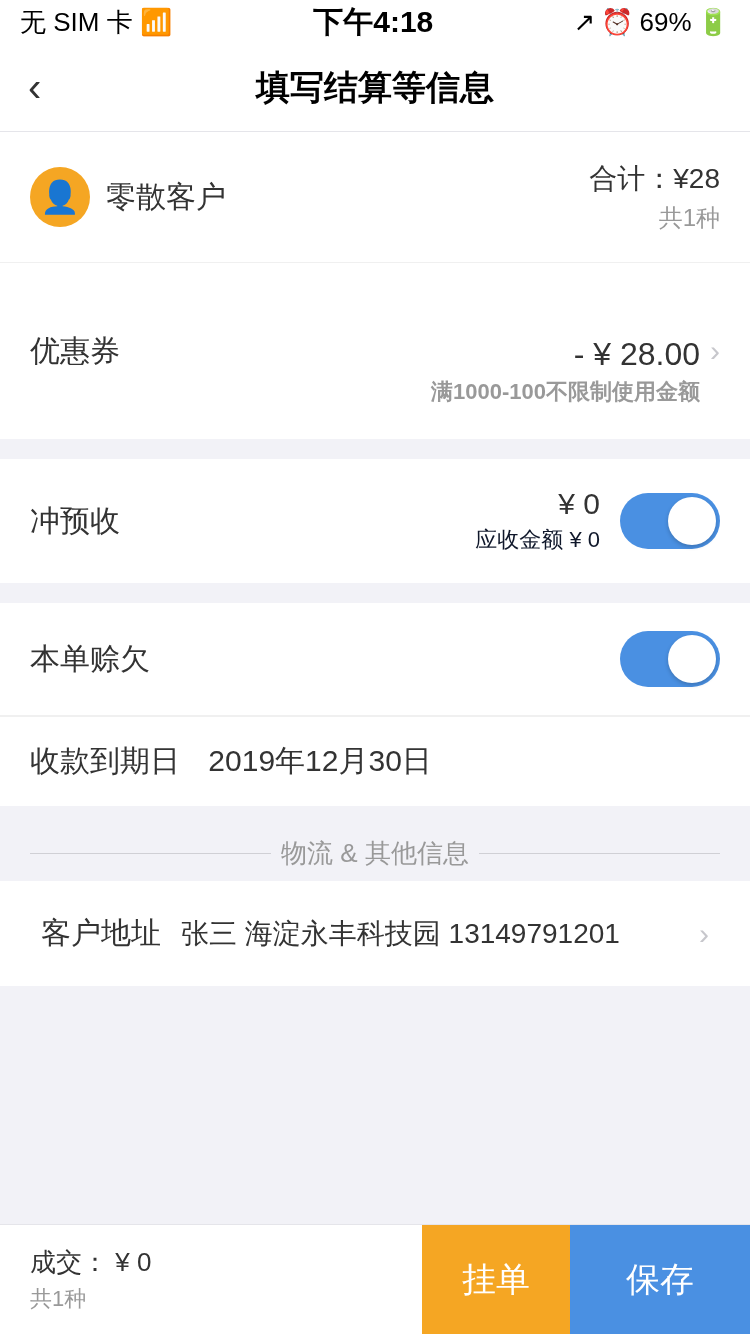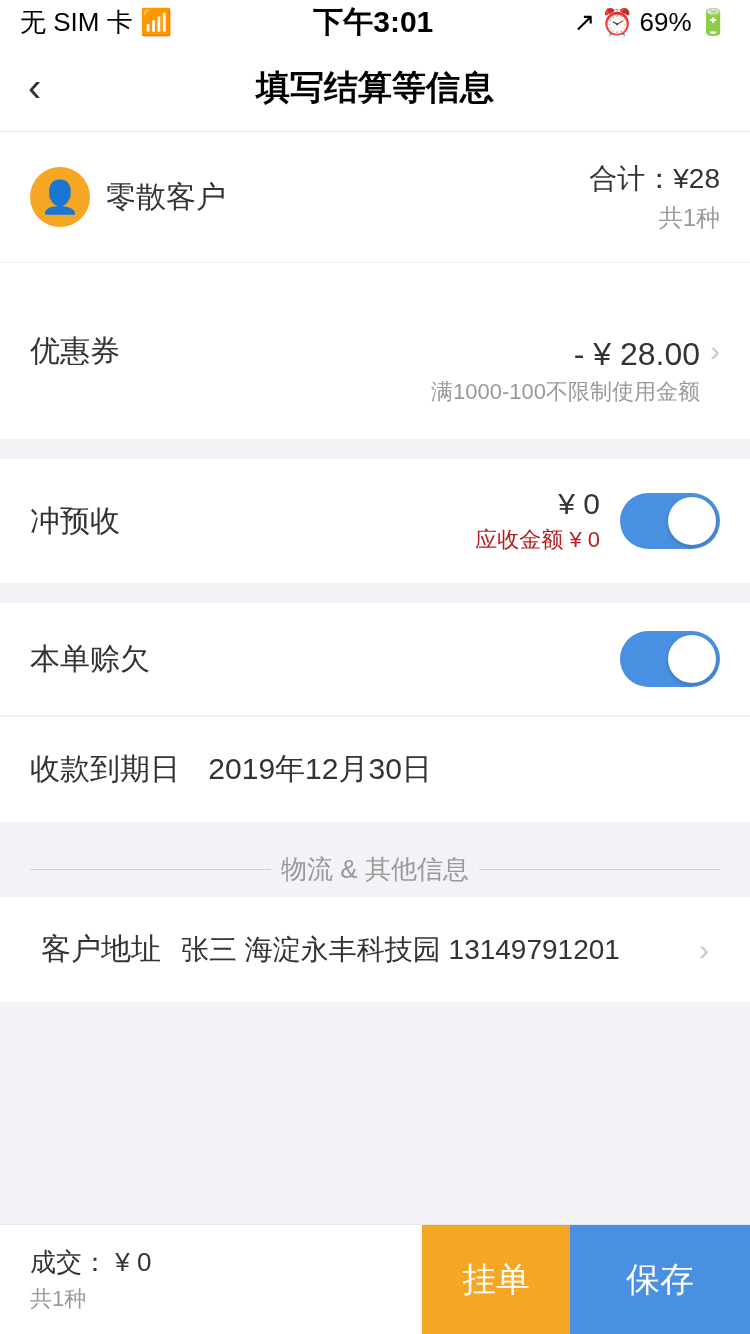--- a/index.html
+++ b/index.html
@@ -143,20 +143,21 @@
     .coupon-value {
       font-size: 32px;
       color: #333;
       font-weight: 500;
       margin-top: 41px;
     }
     .coupon-desc {
       font-size: 22px;
       color: #999;
       margin-top: 4px;
+      font-weight: bold;
     }
     .chevron {
       color: #c7c7cc;
       font-size: 30px;
     }
 
     
     .form-section {
       background: #fff;
       margin-bottom: 20px;
@@ -239,33 +240,33 @@
       flex-direction: column;
       align-items: flex-end;
     }
     .prepay-amount {
       font-size: 30px;
       color: #333;
       font-weight: 500;
     }
     .prepay-sub {
       font-size: 22px;
-      color: #b91c1c;
+      color: #0f172a;
       margin-top: 4px;
     }
 
     
     .debt-section {
       background: #fff;
       margin-bottom: 20px;
     }
 
     
     .date-row {
-      padding: 32px 30px;
+      padding: 24px 30px;
       border-top: 1px solid #f0f0f0;
       font-size: 30px;
       color: #333;
     }
     .date-label {
       display: inline;
       margin-right: 20px;
     }
     .date-value {
       display: inline;
@@ -364,21 +365,21 @@
     }
   </style>
 </head>
 <body>
 
 <div class="status-bar">
   <div class="status-left">
     <span>无 SIM 卡</span>
     <span>📶</span>
   </div>
-  <div class="status-center">下午3:01</div>
+  <div class="status-center">下午4:18</div>
   <div class="status-right">
     <span>↗</span>
     <span>⏰</span>
     <span>69%</span>
     <span>🔋</span>
   </div>
 </div>
 
 <div class="nav-bar">
   <span class="nav-back">‹</span>

